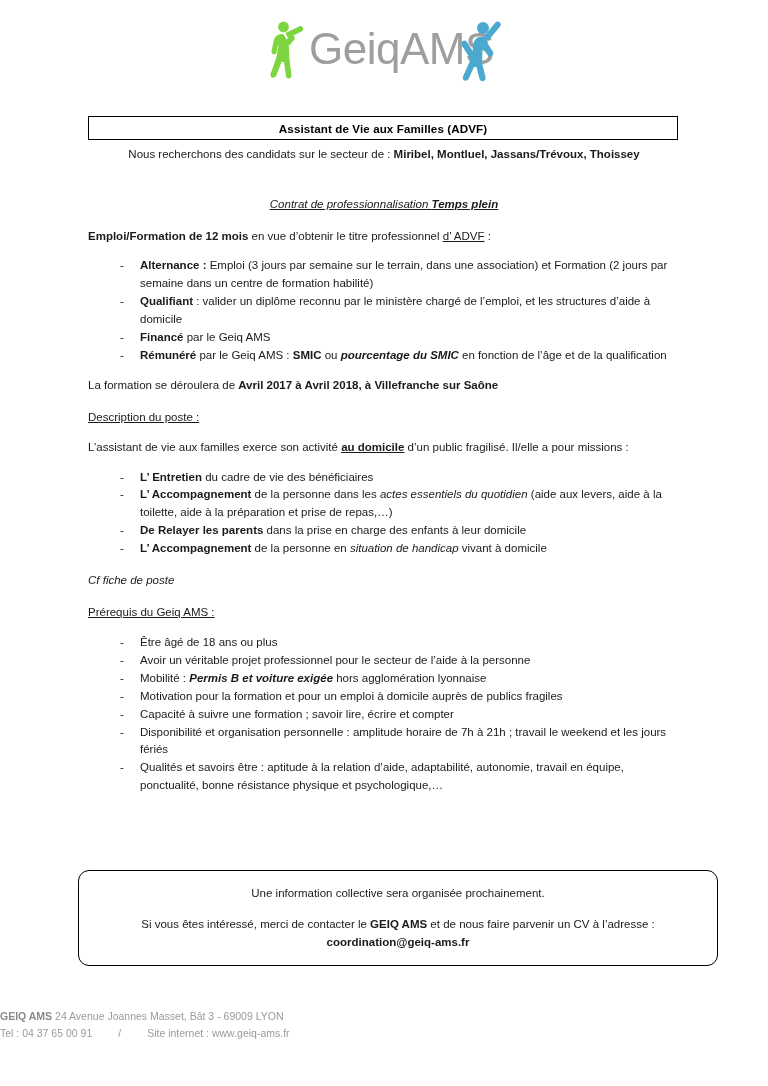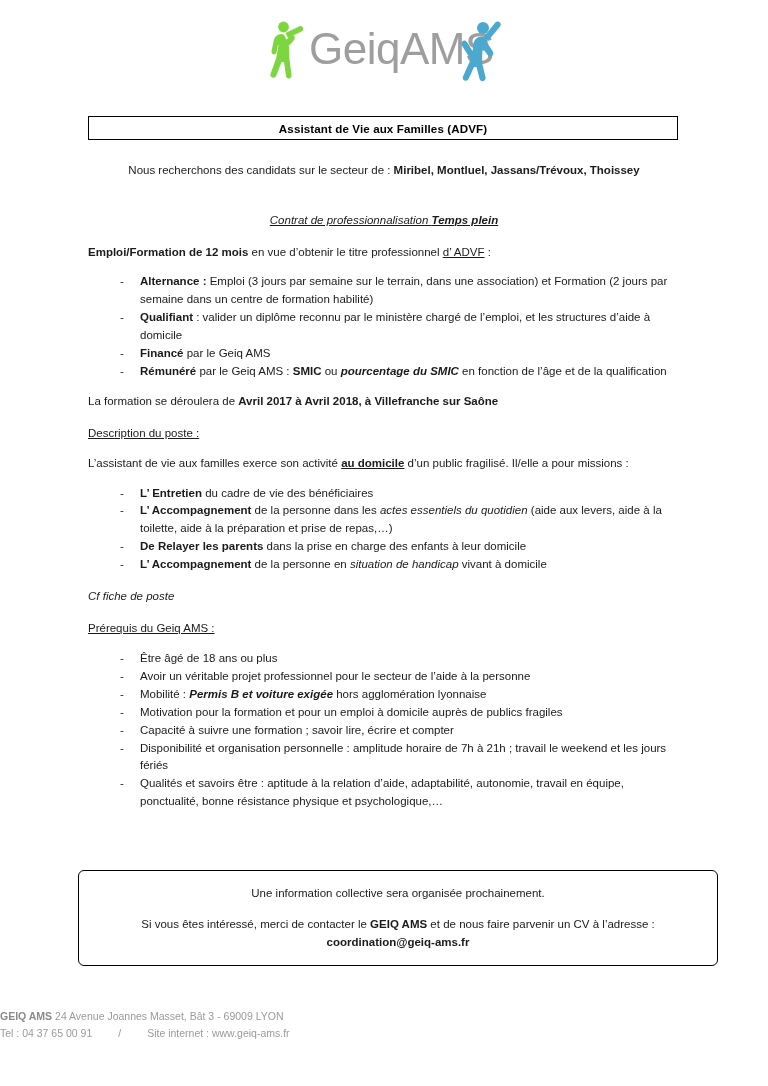--- a/index.html
+++ b/index.html
@@ -59,21 +59,21 @@
     font-size: 11.6px;
     font-weight: bold;
     letter-spacing: 0.1px;
     color: #000;
   }
 
   
   .content {
     position: absolute;
     left: 88px;
-    top: 162px;
+    top: 146px;
     width: 592px;
   }
   p, .line {
     margin: 0;
     font-size: 11.5px;
     line-height: 1.55;
     color: #1b1b1b;
   }
   .spacer-12 { height: 12px; }
   .spacer-16 { height: 16px; }
@@ -135,21 +135,21 @@
 
   
   .bottom-box {
     position: absolute;
     left: 78px;
     top: 870px;
     width: 640px;
     height: 96px;
     box-sizing: border-box;
     border: 1.7px solid #000000;
-    border-radius: 6px;
+    border-radius: 11px;
     background: #ffffff;
     display: flex;
     flex-direction: column;
     align-items: center;
     justify-content: center;
   }
   .bottom-box .bb-line {
     font-size: 11.5px;
     text-align: center;
     line-height: 1.5;

